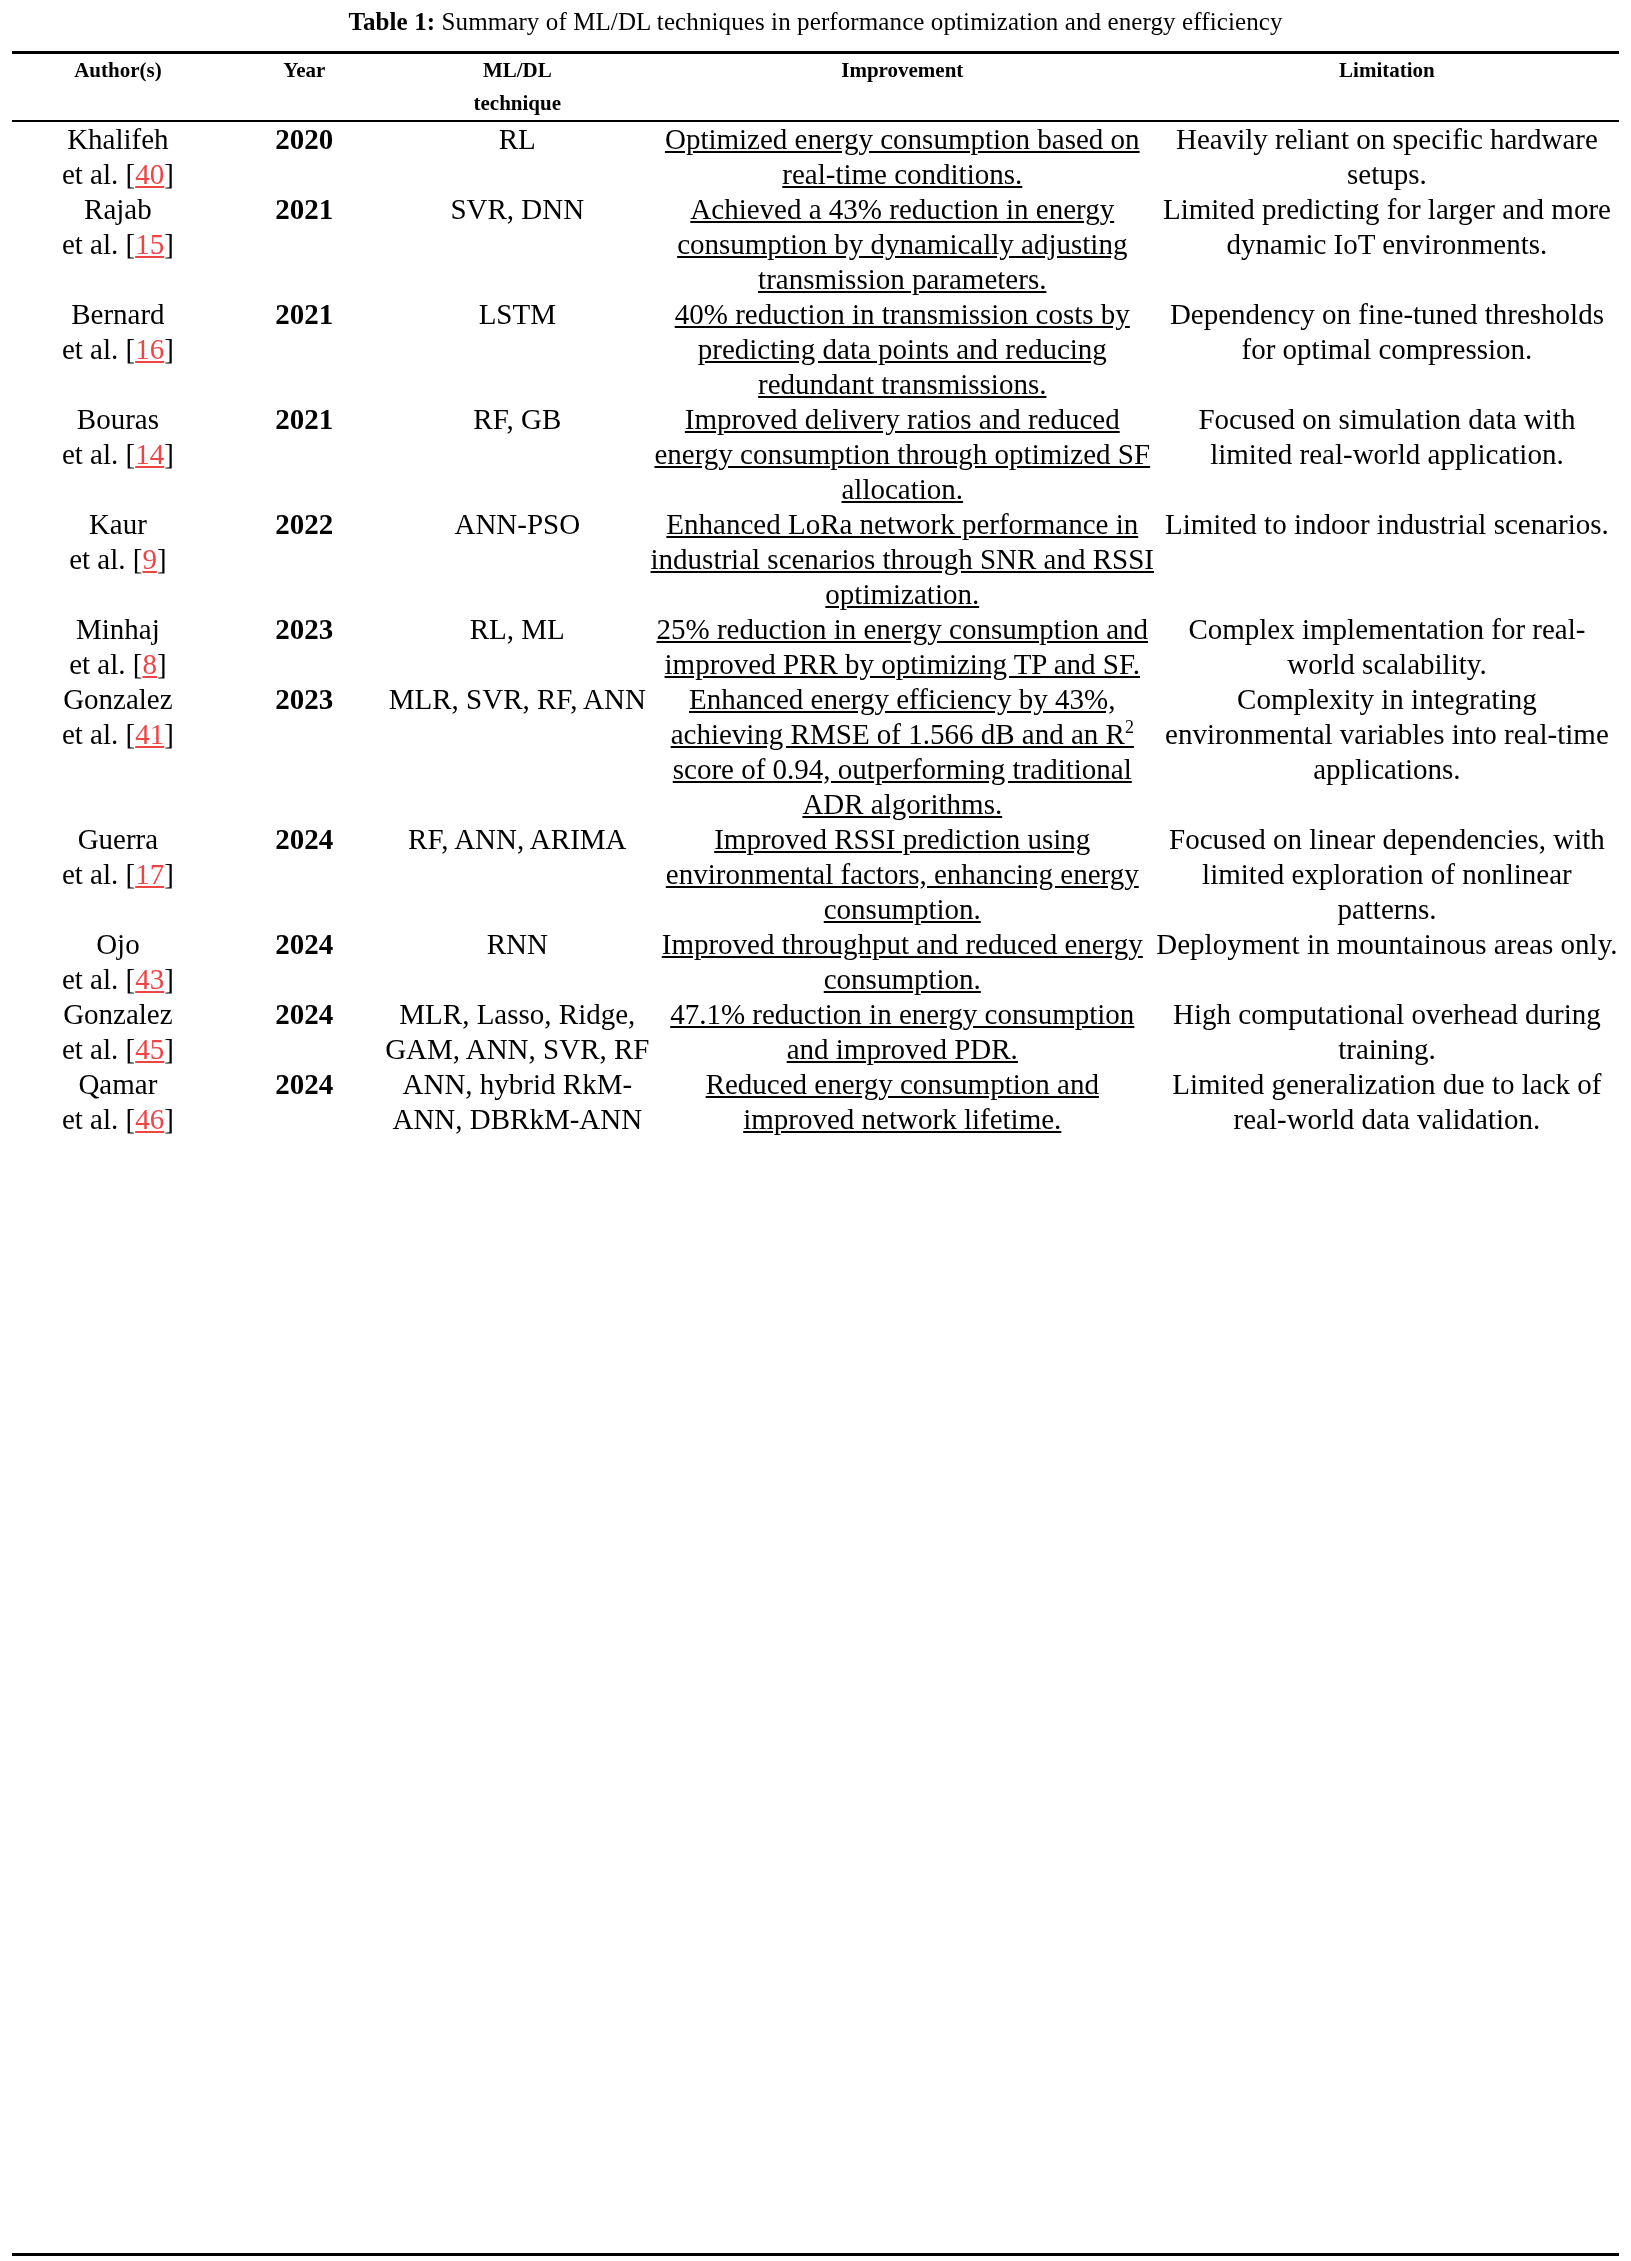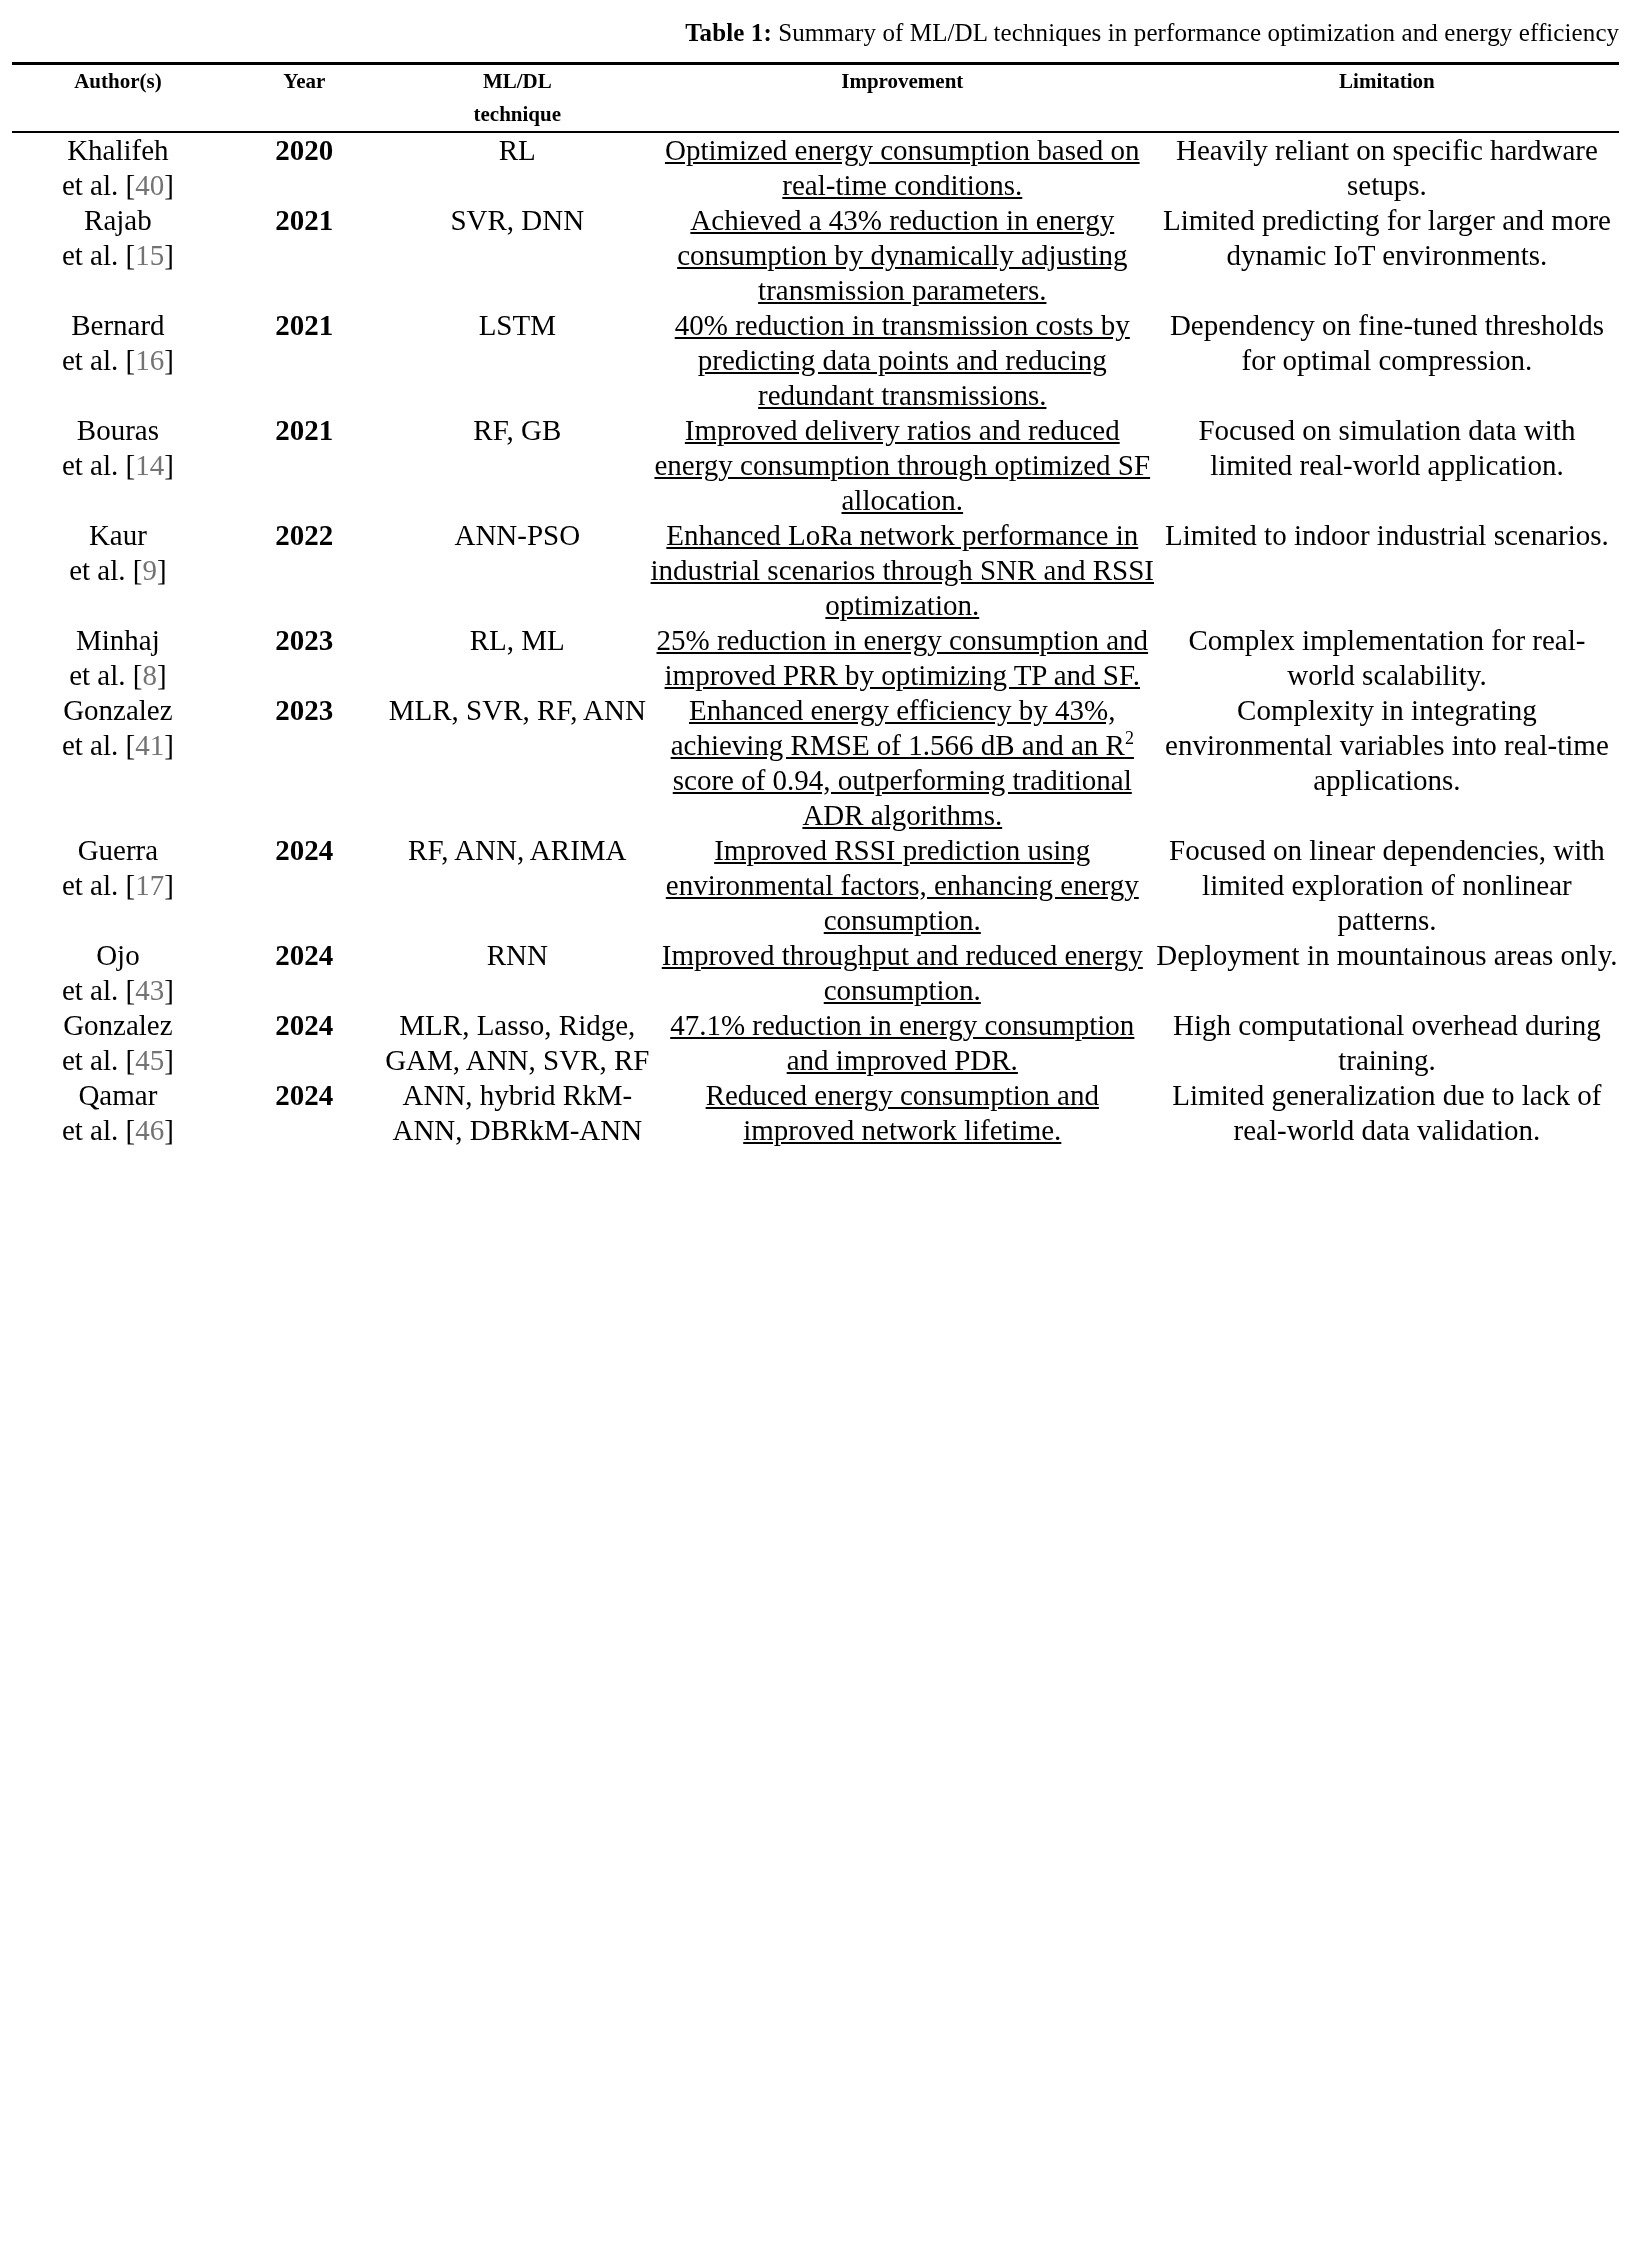--- a/index.html
+++ b/index.html
@@ -18,27 +18,26 @@
   .page {
     position: relative;
     width: 1631px;
     height: 2261px;
     box-sizing: border-box;
     padding: 0 11.8px;
   }
 
   
   .caption {
-    text-align: right;
+    text-align: center;
     font-size: 25px;
     line-height: 34px;
     padding-top: 5px;
     padding-bottom: 3.4px;
     letter-spacing: 0.1px;
-    margin-top: 11px;
   }
   .caption .caption-label {
     font-weight: bold;
   }
 
   
   .rule-top {
     border-top: 3.4px solid #000;
     margin-top: 8.4px;
   }
@@ -85,21 +84,22 @@
     padding: 6.8px 6.8px 5px 6.8px;
   }
 
   td.author  { padding-right: 13.5px; }
   td.year    { padding-top: 6.8px; font-weight: bold; }
   td.tech    { padding-left: 11.8px; padding-right: 11.8px; }
   td.impr    { padding-left: 8.4px; padding-right: 8.4px; text-decoration: underline; }
   td.limit   { padding-left: 11.8px; padding-right: 5px; }
 
   .cite {
-    color: #737373;
+    color: #ef4444;
+    text-decoration: underline;
   }
   sup {
     font-size: 0.62em;
     vertical-align: super;
     line-height: 0;
   }
   .hdr-line2 { display: block; }
 </style>
 </head>
 <body>

